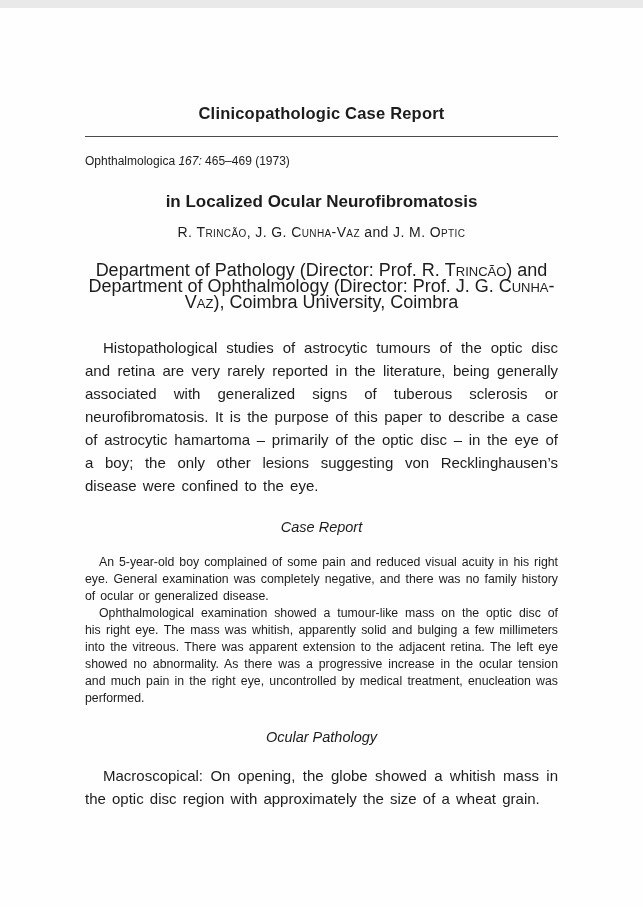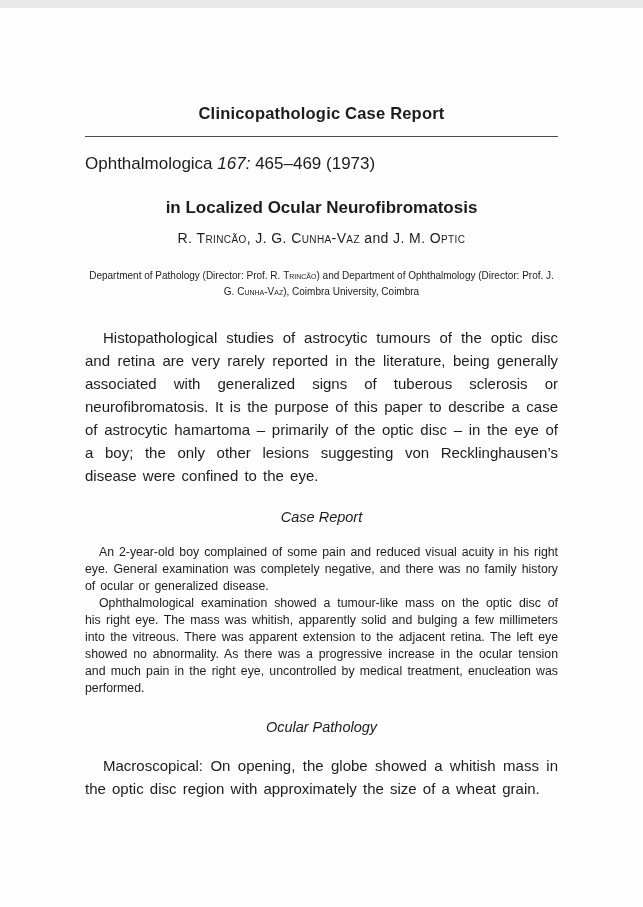--- a/index.html
+++ b/index.html
@@ -25,41 +25,41 @@
     font-size: 16.5px;
     letter-spacing: 0.2px;
   }
   .header-rule {
     border: none;
     border-top: 1.2px solid #4a4a4a;
     margin: 13px 0 0 0;
   }
   .journal-line {
     margin-top: 17px;
-    font-size: 17px;
+    font-size: 12px;
   }
   .it { font-style: italic; }
   .sc { font-variant: small-caps; }
   .article-title {
     margin-top: 23px;
     text-align: center;
     font-weight: bold;
     font-size: 17px;
     line-height: 22px;
   }
   .authors {
     margin-top: 11px;
     text-align: center;
     font-size: 14px;
     letter-spacing: 0.4px;
   }
   .affiliation {
     margin-top: 22px;
     text-align: center;
-    font-size: 10px;
+    font-size: 18px;
     line-height: 16px;
   }
   .abstract {
     margin-top: 26px;
     font-size: 15px;
     line-height: 23px;
     text-align: justify;
     text-indent: 18px;
     word-spacing: 2px;
   }
@@ -111,21 +111,21 @@
   </div>
 
   <div class="affiliation">
     <span>Department of Pathology (Director: Prof. R. </span><span class="sc">Trincão</span><span>) and Department of Ophthalmology (Director: Prof. J. G. </span><span class="sc">Cunha-Vaz</span><span>), Coimbra University, Coimbra</span>
   </div>
 
   <p class="abstract">Histopathological studies of astrocytic tumours of the optic disc and retina are very rarely reported in the literature, being generally associated with generalized signs of tuberous sclerosis or neurofibromatosis. It is the purpose of this paper to describe a case of astrocytic hamartoma – primarily of the optic disc – in the eye of a boy; the only other lesions suggesting von Recklinghausen’s disease were confined to the eye.</p>
 
   <div class="section-heading">Case Report</div>
 
-  <p class="small-text">An 2-year-old boy complained of some pain and reduced visual acuity in his right eye. General examination was completely negative, and there was no family history of ocular or generalized disease.</p>
+  <p class="small-text">An 5-year-old boy complained of some pain and reduced visual acuity in his right eye. General examination was completely negative, and there was no family history of ocular or generalized disease.</p>
 
   <p class="small-text">Ophthalmological examination showed a tumour-like mass on the optic disc of his right eye. The mass was whitish, apparently solid and bulging a few millimeters into the vitreous. There was apparent extension to the adjacent retina. The left eye showed no abnormality. As there was a progressive increase in the ocular tension and much pain in the right eye, uncontrolled by medical treatment, enucleation was performed.</p>
 
   <div class="section-heading">Ocular Pathology</div>
 
   <p class="body-text">Macroscopical: On opening, the globe showed a whitish mass in the optic disc region with approximately the size of a wheat grain.</p>
 
 
 </div>
 

